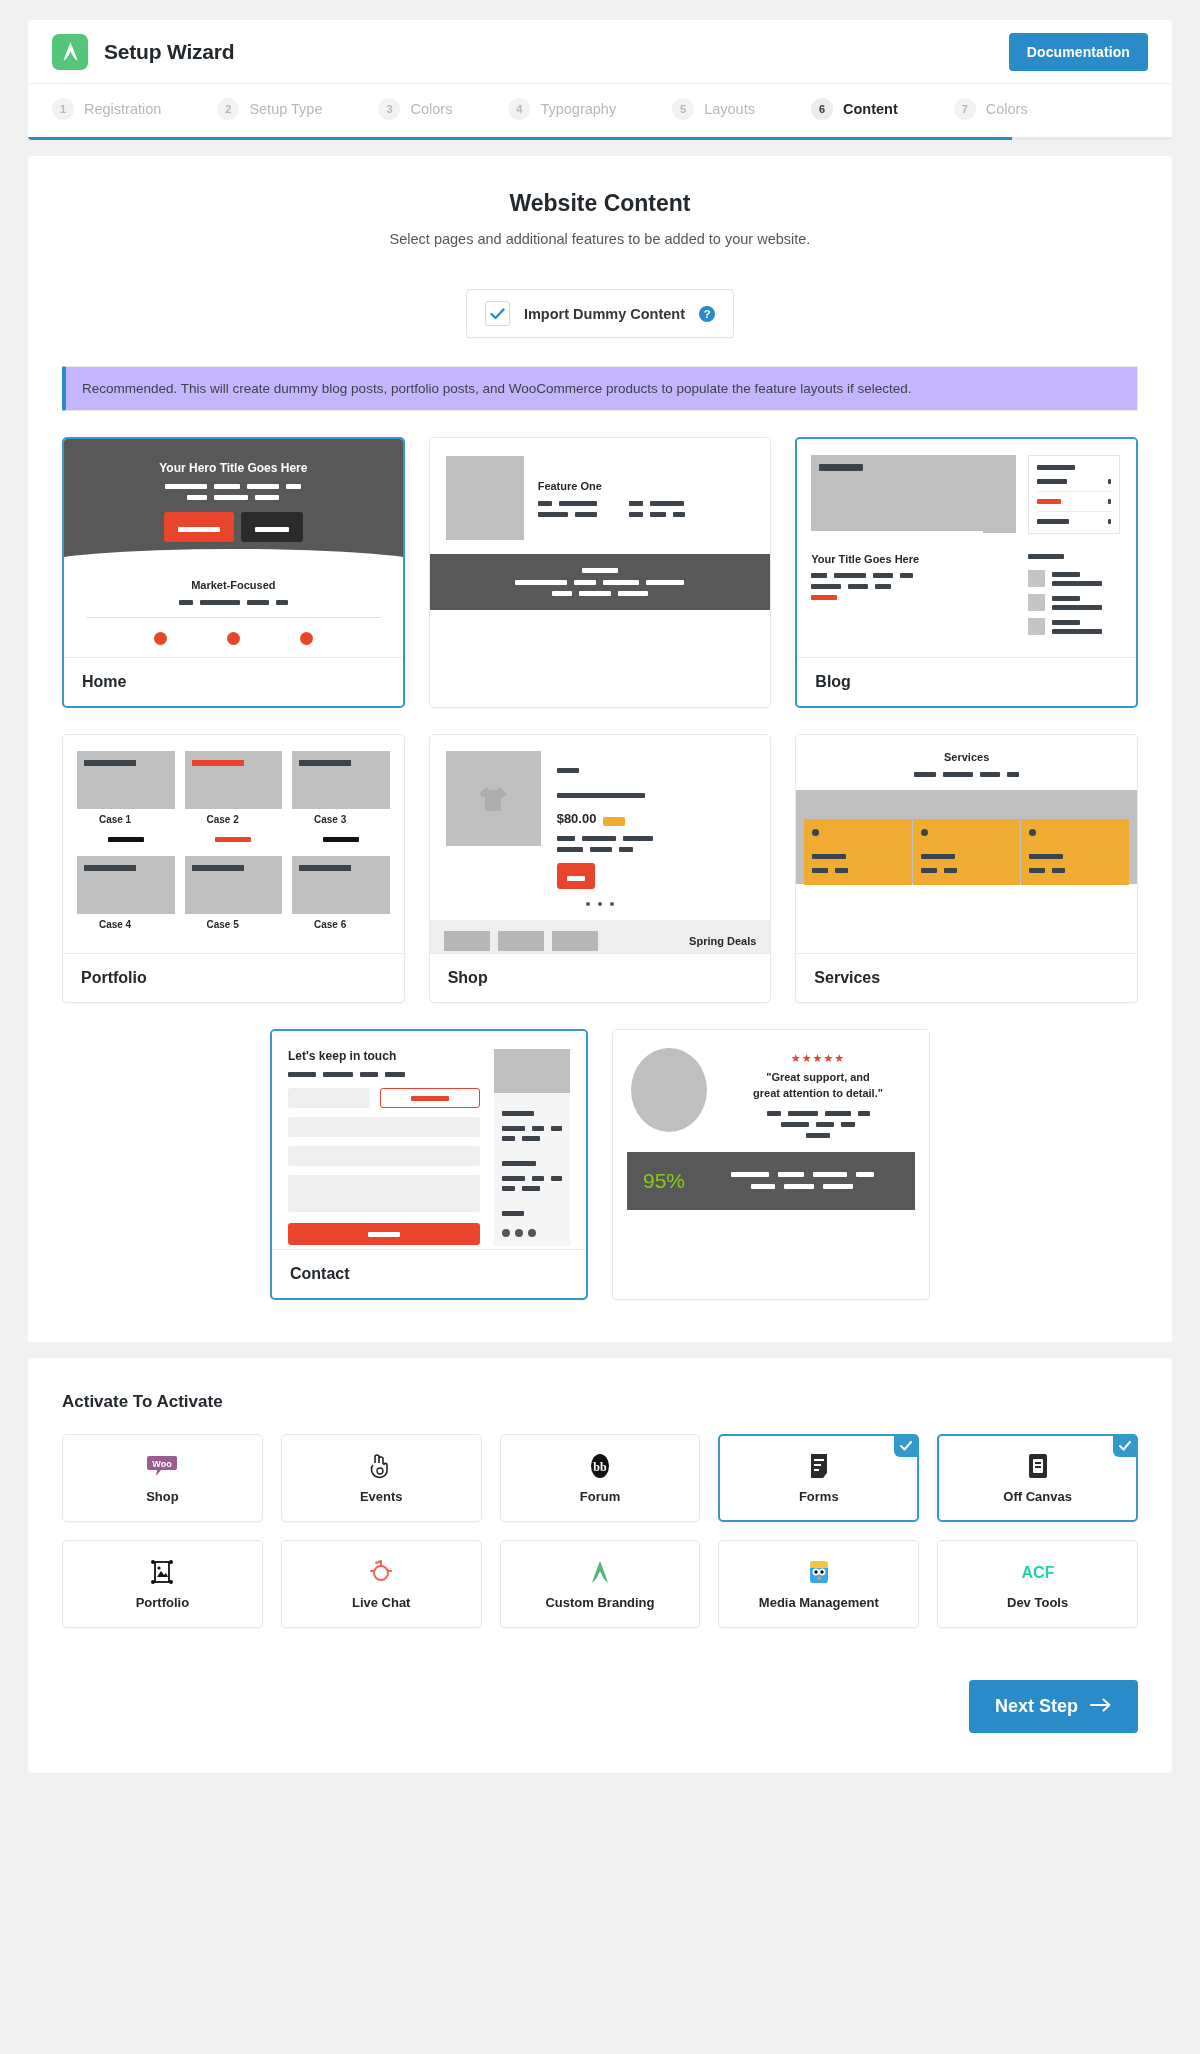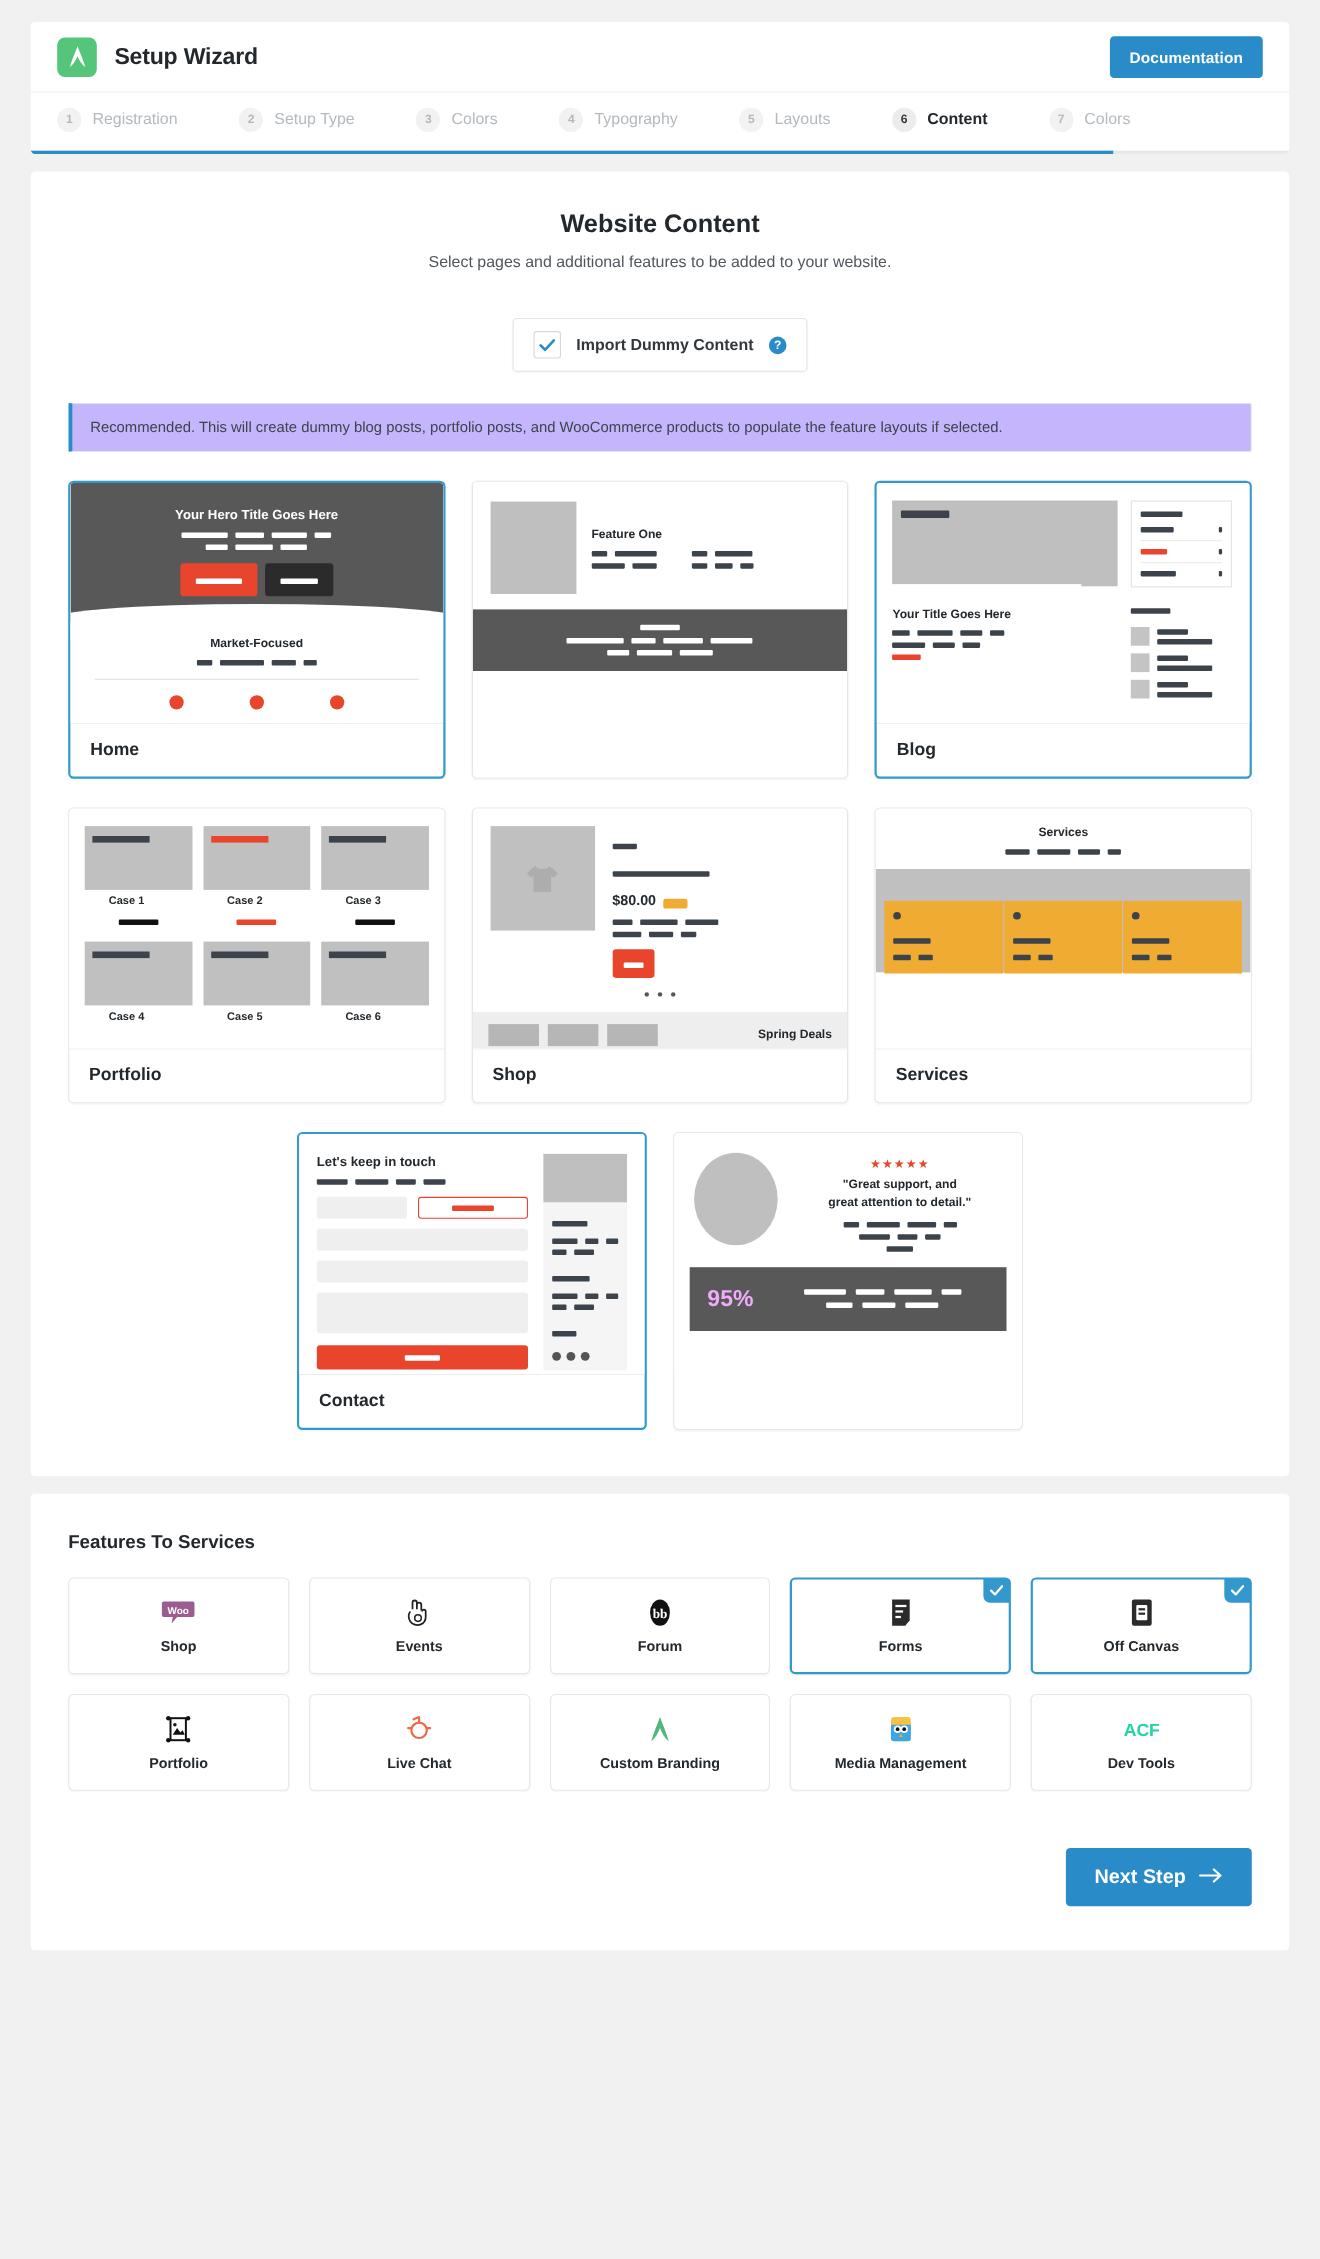--- a/index.html
+++ b/index.html
@@ -300,21 +300,21 @@
   .rv-avatar { width: 76px; height: 84px; border-radius: 50%; background: #bfbfbf; flex: 0 0 auto; }
   .rv-stars { color: #e8452c; font-size: 11px; text-align: center; letter-spacing: 1px; }
   .rv-quote {
     font-size: 11px; font-weight: bold; color: #23282d;
     text-align: center; margin-top: 5px; line-height: 1.45;
   }
   .rv-band {
     background: #585858; margin: 14px 14px 0 14px; padding: 17px 16px;
     display: flex; align-items: center; gap: 20px;
   }
-  .rv-pct { color: #f0abfc; font-size: 21px; font-weight: bold; }
+  .rv-pct { color: #84cc16; font-size: 21px; font-weight: normal; }
 
   
   .features {
     background: #fff;
     border-radius: 4px;
     margin-top: 16px;
     padding: 34px 34px 40px 34px;
   }
   .features-title {
     font-size: 17px; font-weight: bold; color: #23282d; margin-bottom: 22px;
@@ -819,21 +819,21 @@
                 <span class="bar w" style="width:30px"></span>
             </span>
           </span>
         </div>
       </div>
     </div>
   </div>
 </div>
 
 <div class="features">
-  <div class="features-title">Features To Services</div>
+  <div class="features-title">Activate To Activate</div>
   <div class="fgrid" id="fgrid">
       <div class="fcard">
         <span class="ficon">
           <svg width="30" height="22" viewBox="0 0 30 22">
             <path d="M2 1 H28 A2 2 0 0 1 30 3 V13 A2 2 0 0 1 28 15 H14 L9 21 L10 15 H2 A2 2 0 0 1 0 13 V3 A2 2 0 0 1 2 1 Z" fill="#9b5c8f"></path>
             <text x="15" y="12" font-size="9" font-weight="bold" fill="#fff" text-anchor="middle" font-family="sans-serif">Woo</text>
           </svg>
         </span>
         <span class="flabel">Shop</span>
       </div>

